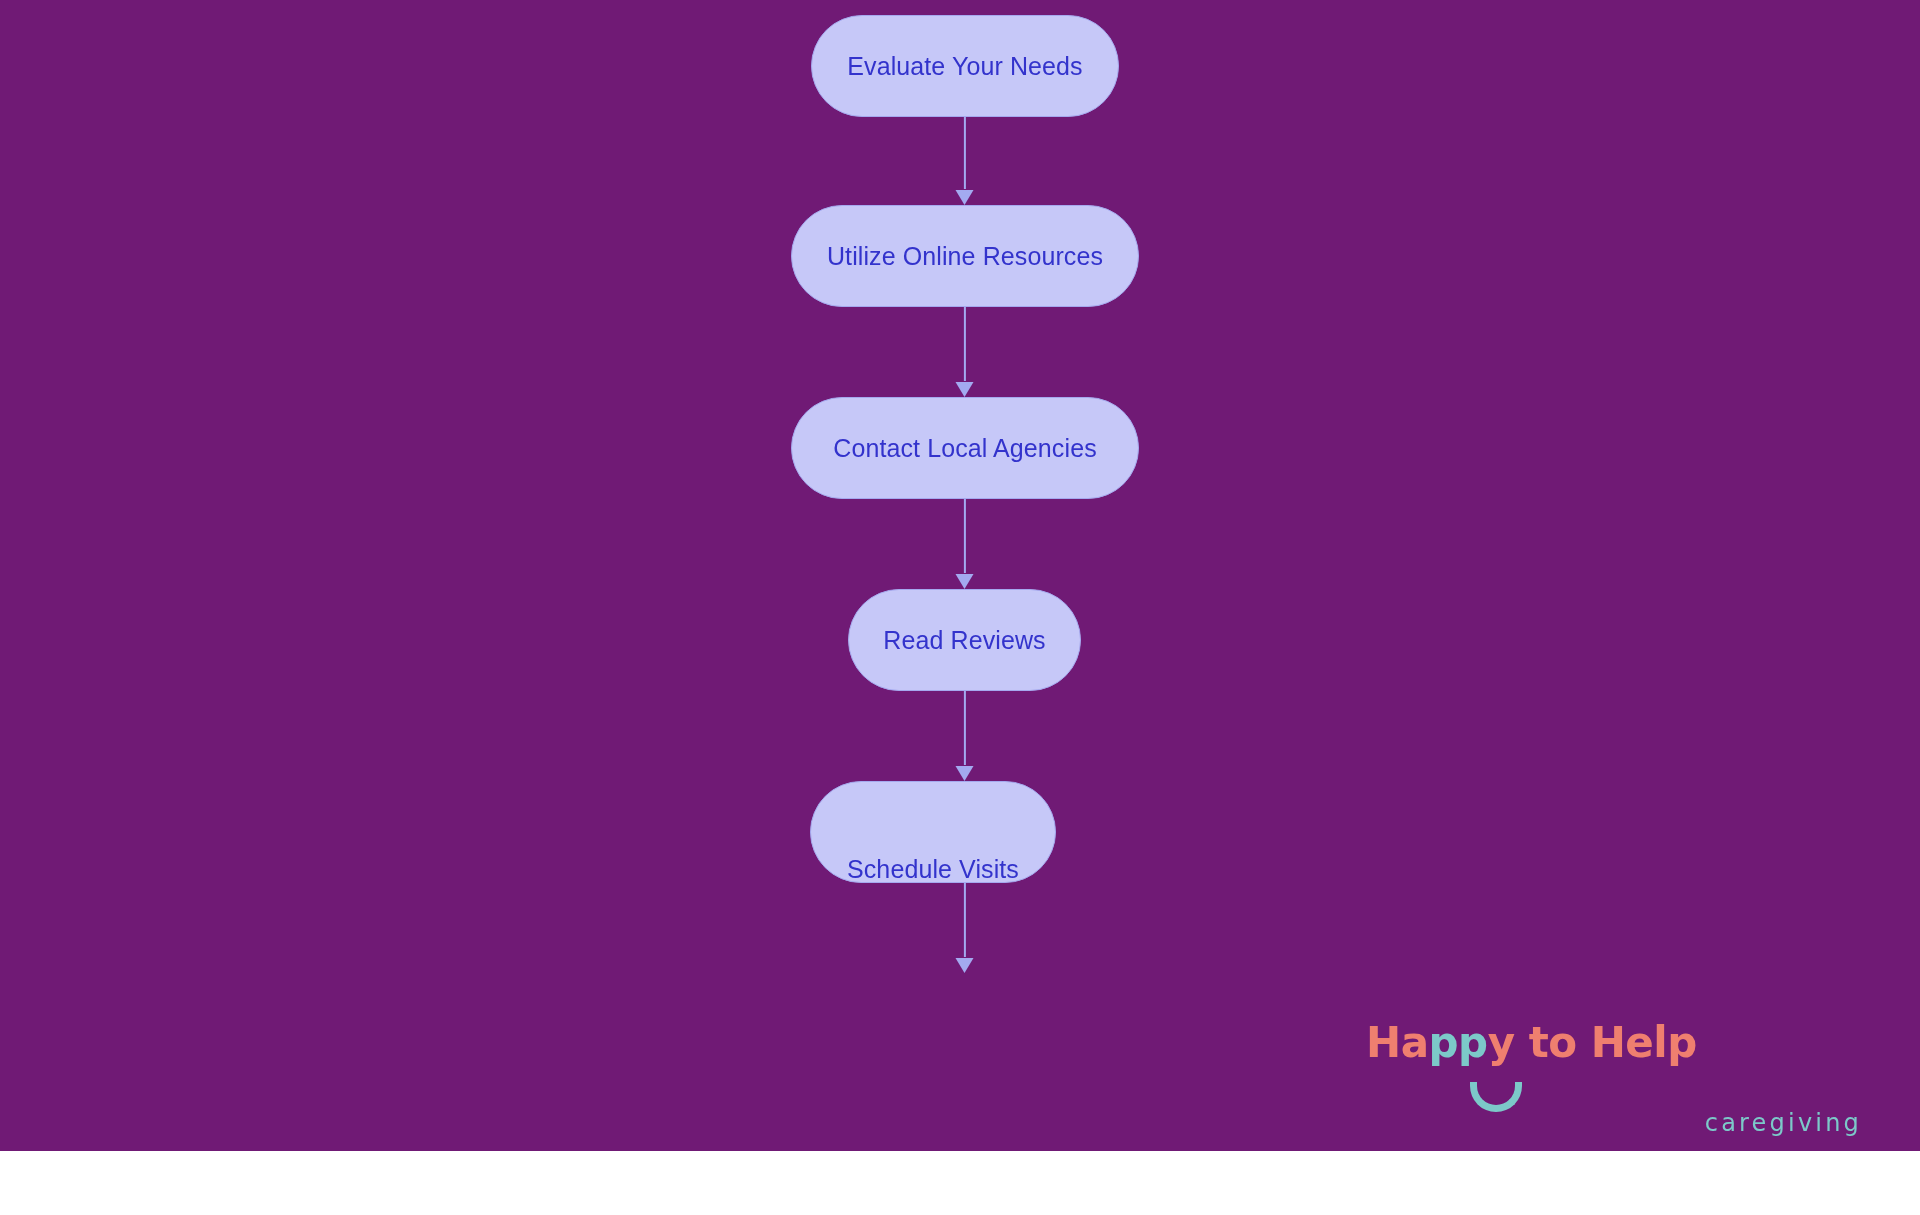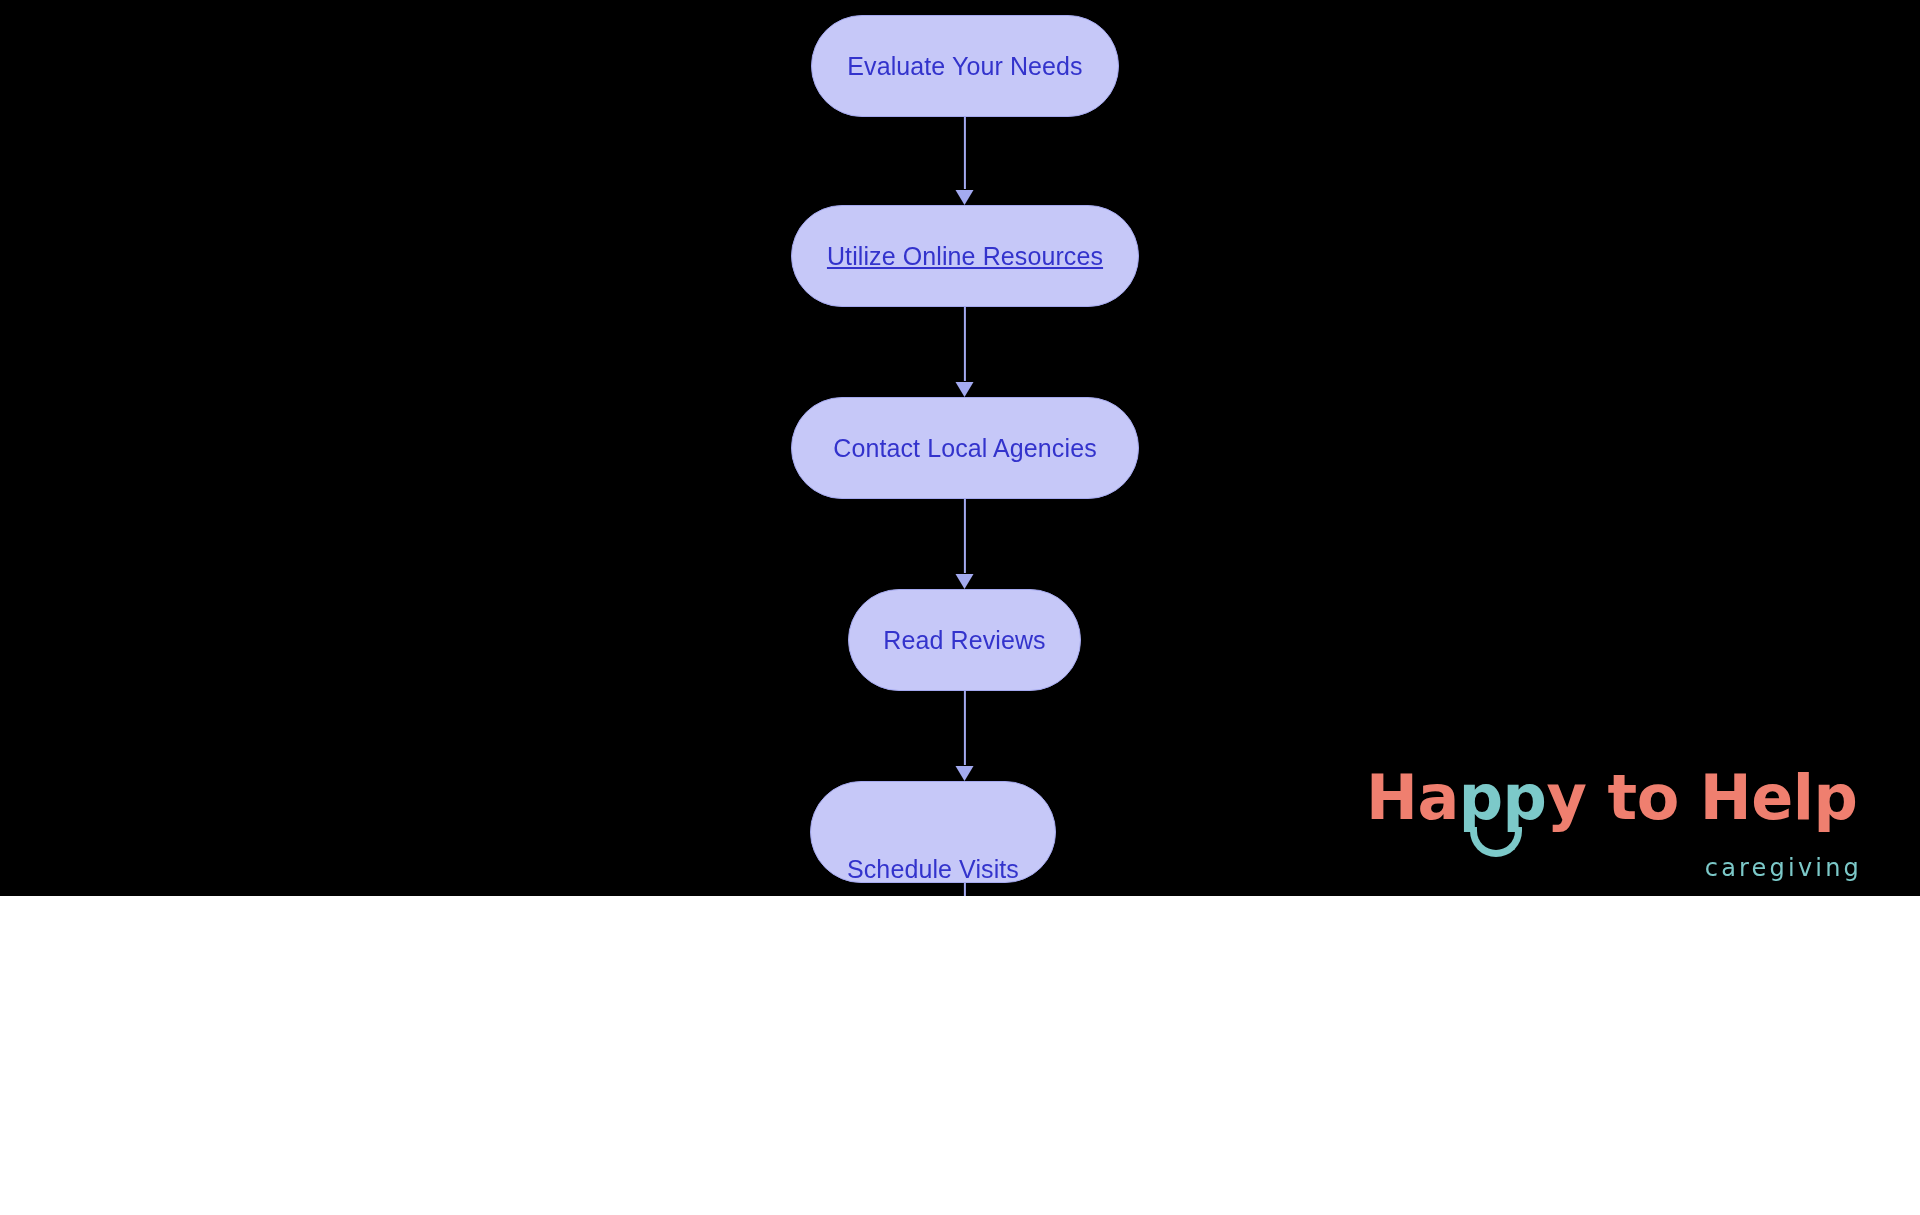--- a/index.html
+++ b/index.html
@@ -3,22 +3,22 @@
 <meta charset="utf-8">
 <style>
   html, body {
     margin: 0;
     padding: 0;
     background: #ffffff;
   }
   #canvas {
     position: relative;
     width: 1920px;
-    height: 896px;
-    background: #000000;
+    height: 1151px;
+    background: #701a75;
     overflow: hidden;
     font-family: "Liberation Sans", "DejaVu Sans", sans-serif;
   }
 
   
   #flow {
     position: absolute;
     left: 0;
     top: 0;
     width: 1920px;
@@ -75,21 +75,21 @@
     right: 54px;
     bottom: 14px;
     width: 500px;
     height: 115px;
   }
   .logo-word {
     position: absolute;
     left: 0;
     top: 0;
     font-family: "DejaVu Sans", sans-serif;
-    font-size: 62px;
+    font-size: 42px;
     font-weight: 700;
     letter-spacing: -0.5px;
     line-height: 1;
     white-space: nowrap;
   }
   .c-coral { color: #ef7f6f; }
   .c-teal  { color: #7cc9c9; }
   .logo-smile {
     position: absolute;
     left: 104px;
@@ -143,21 +143,21 @@
 
     <div class="edge" style="left:965px; top:883px;">
       <div class="edge-line" style="height:74px;"></div>
       <div class="edge-head" style="top:75px;"></div>
     </div>
 
     <div class="node" style="left:811px; top:15px; width:308px; height:102px;">
       <span class="node-label">Evaluate Your Needs</span>
     </div>
 
-    <div class="node" style="left:791px; top:205px; width:348px; height:102px;text-decoration:underline;">
+    <div class="node" style="left:791px; top:205px; width:348px; height:102px;">
       <span class="node-label">Utilize Online Resources</span>
     </div>
 
     <div class="node" style="left:791px; top:397px; width:348px; height:102px;justify-content:center;">
       <span class="node-label">Contact Local Agencies</span>
     </div>
 
     <div class="node" style="left:848px; top:589px; width:233px; height:102px;align-items:center;">
       <span class="node-label">Read Reviews</span>
     </div>

